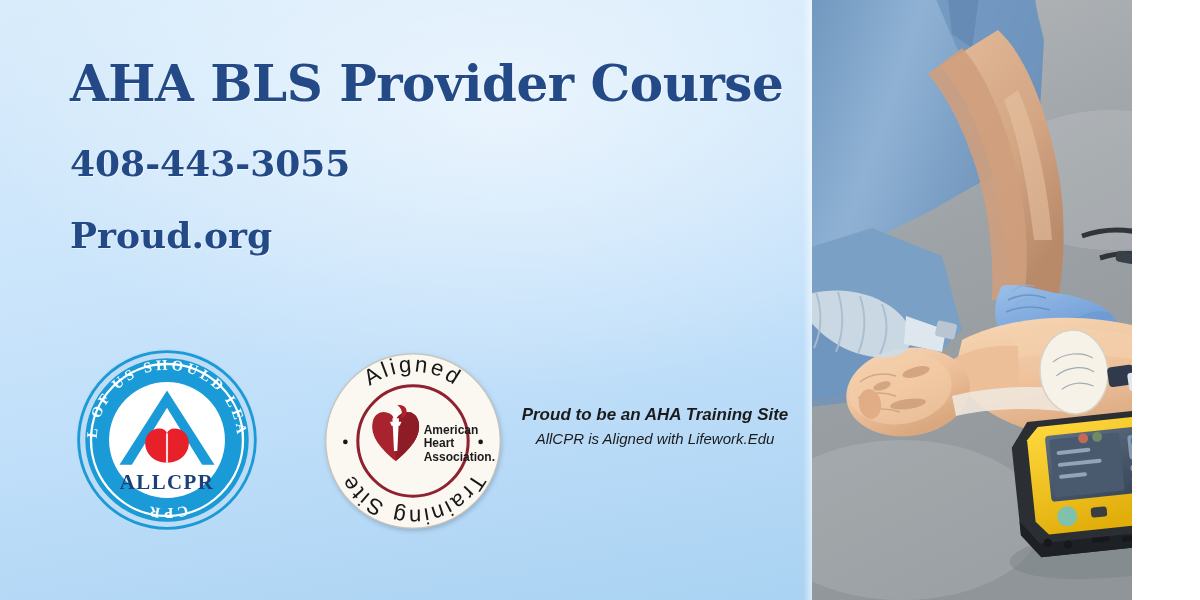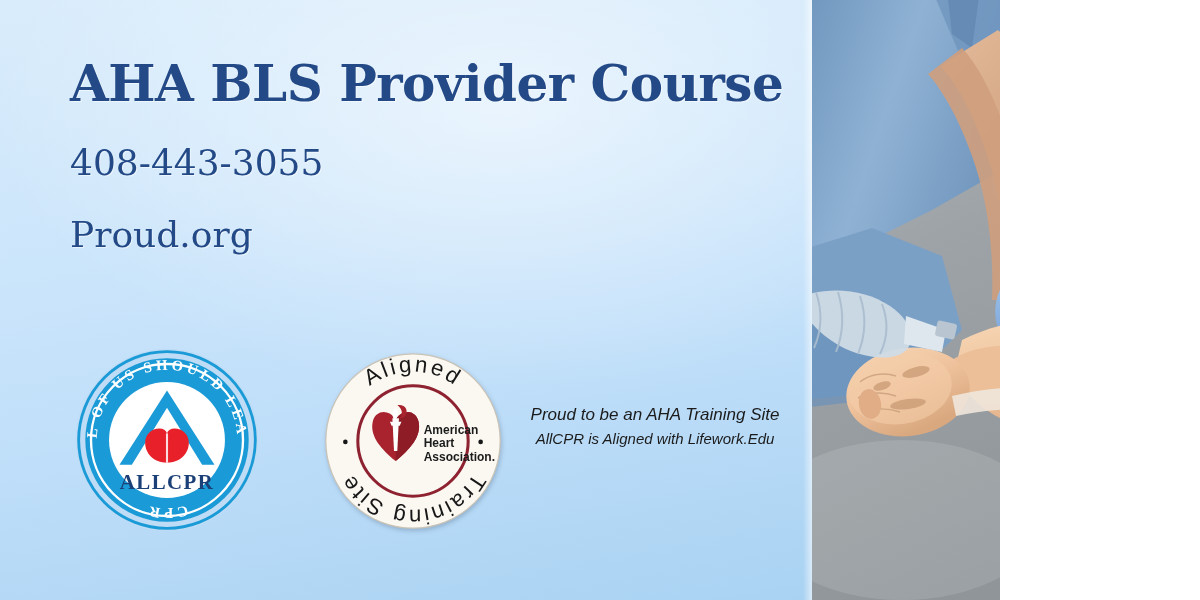--- a/index.html
+++ b/index.html
@@ -6,21 +6,21 @@
     margin: 0;
     padding: 0;
     background: #ffffff;
   }
   body {
     font-family: "Liberation Sans", sans-serif;
   }
 
   #poster {
     position: relative;
-    width: 1000px;
+    width: 1132px;
     height: 600px;
     overflow: hidden;
     background: #fde047;
   }
 
   
   .left-panel {
     position: absolute;
     left: 0; top: 0;
     width: 815px;
@@ -50,21 +50,21 @@
     font-size: 50px;
     line-height: 1.05;
     letter-spacing: -0.5px;
     color: #234a87;
     margin: 0 0 34px 0;
     text-shadow: 1px 1px 0 rgba(255,255,255,0.55);
     white-space: nowrap;
   }
   .phone, .website{
     font-family: "DejaVu Serif", serif;
-    font-weight: 400;
+    font-weight: 700;
     font-size: 36px;
     line-height: 1.0;
     color: #234a87;
     margin: 13px 0 36px 0;
     text-shadow: 1px 1px 0 rgba(255,255,255,0.5);
   }
   .website{ margin-bottom:0; }
 
   
   .badges{
@@ -101,21 +101,21 @@
     position:absolute;
     left:448px;
     top:64px;
     width:290px;
     text-align:center;
     color:#1b1b1b;
   }
   .proud-title{
     font-family:"Liberation Sans", sans-serif;
     font-style: italic;
-    font-weight: 400;
+    font-weight: 700;
     font-size: 17px;
     line-height: 1.25;
     margin:0 0 4px 0;
     white-space: nowrap;
   }
   .proud-sub{
     font-family:"Liberation Sans", sans-serif;
     font-style: italic;
     font-weight: 400;
     font-size: 15px;

